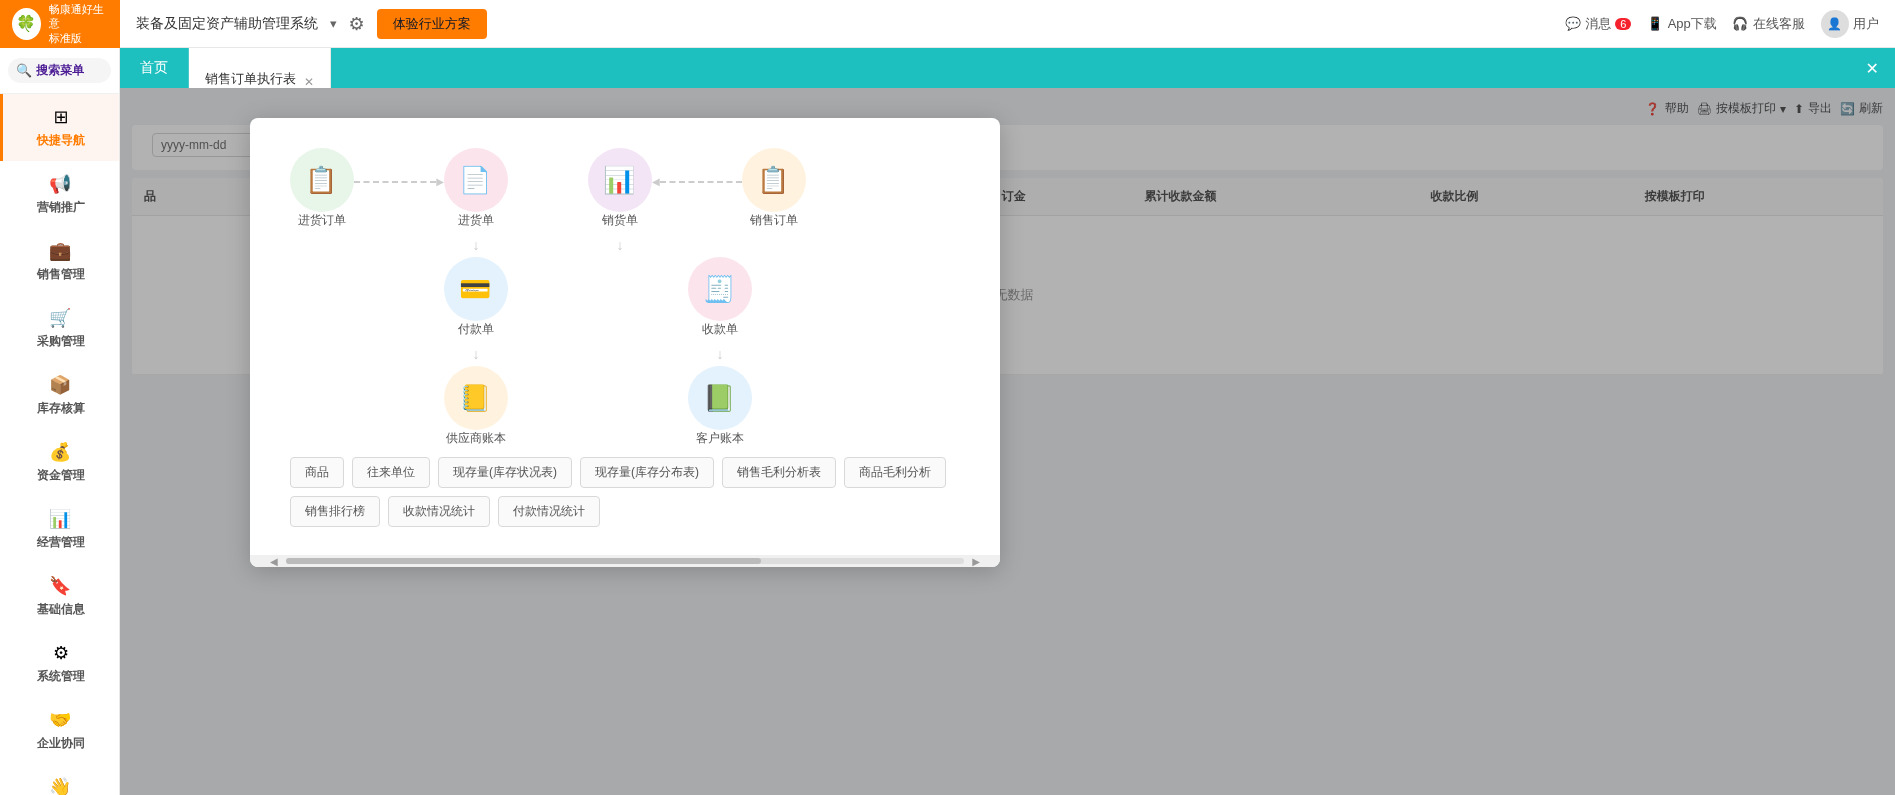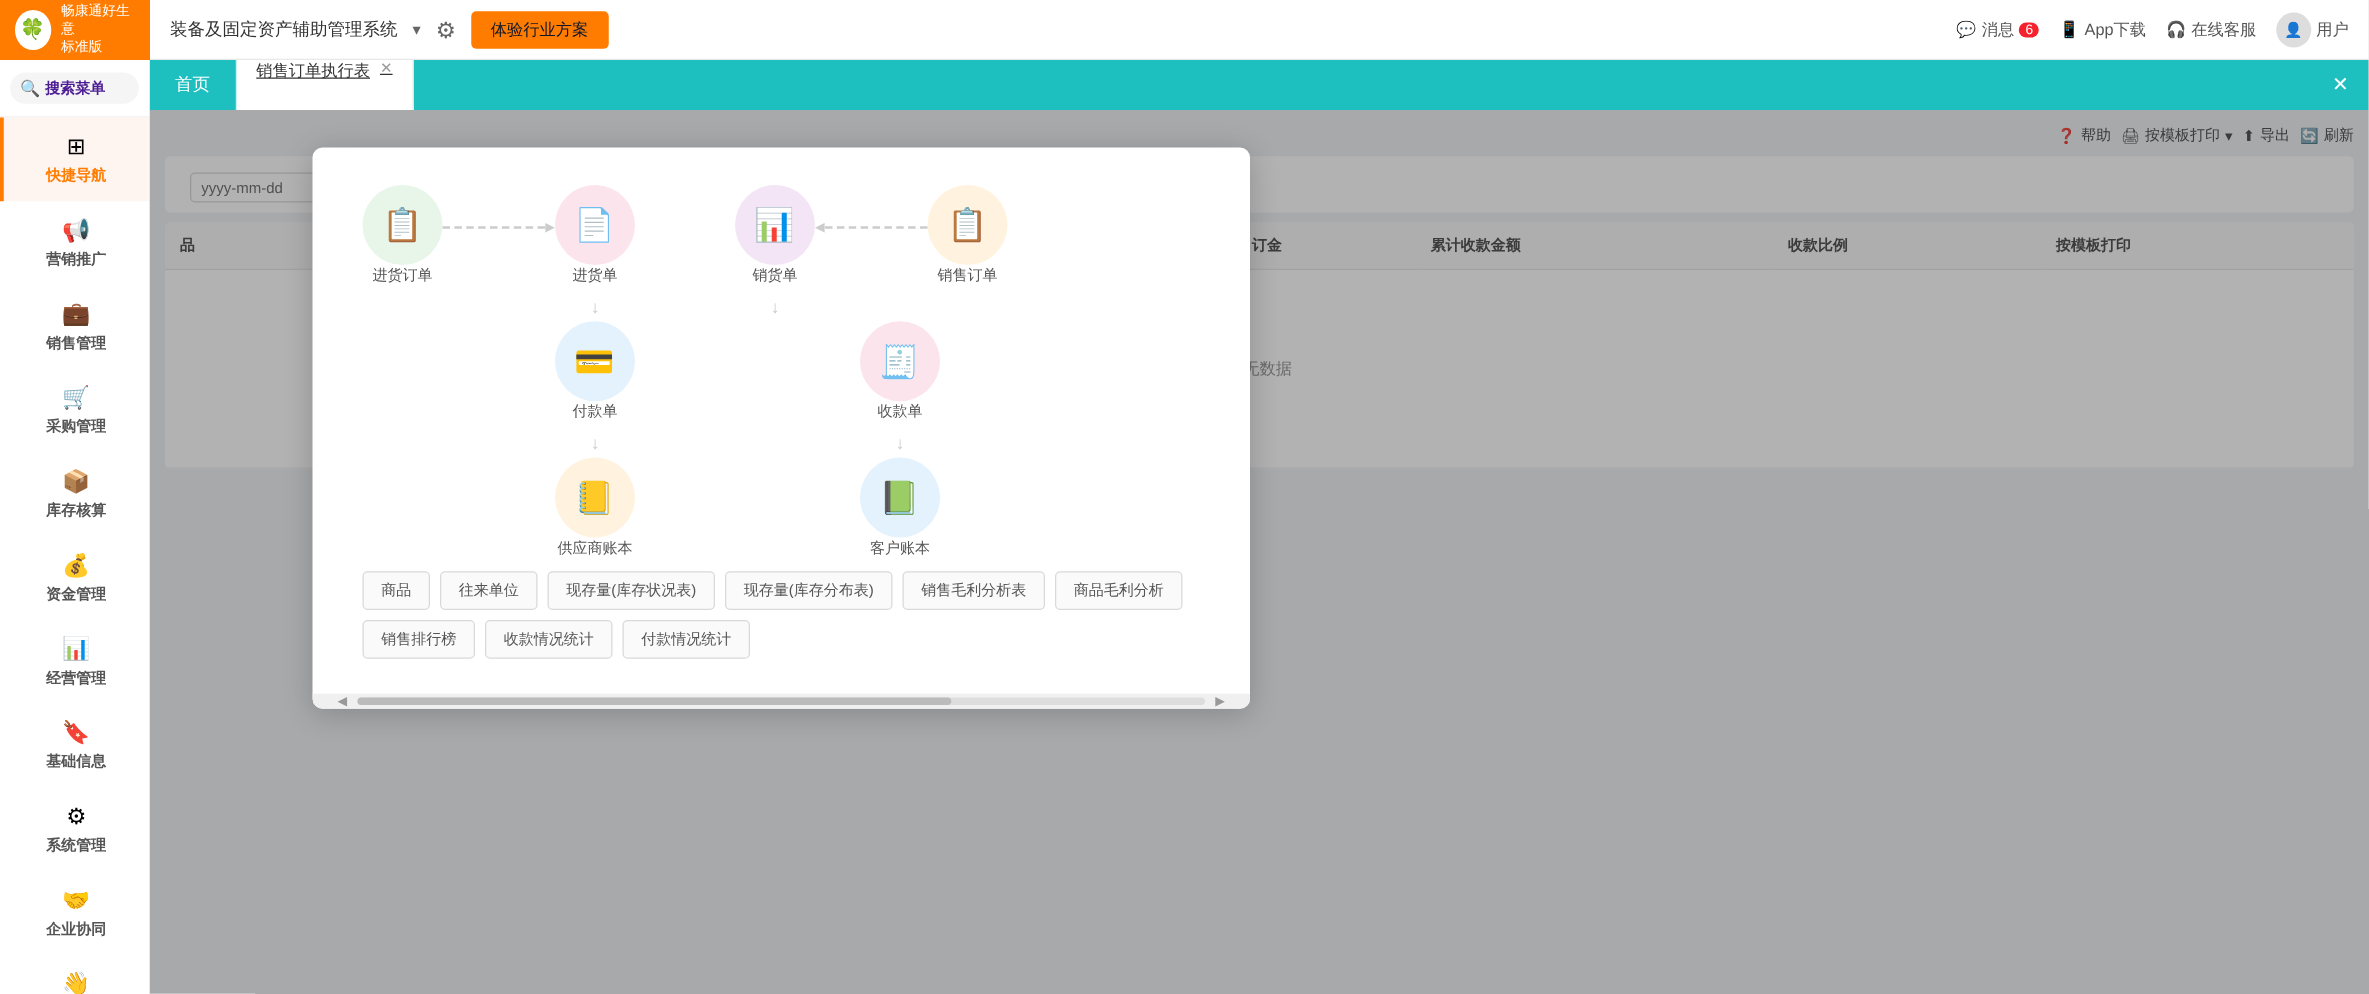--- a/index.html
+++ b/index.html
@@ -163,28 +163,27 @@
       background: #1dbfbf;
       color: #fff;
       font-size: 14px;
       cursor: pointer;
       border-right: 1px solid rgba(255,255,255,0.2);
     }
     .tab-item {
       height: 40px;
       padding: 0 16px;
       display: flex;
-      align-items: flex-start;
+      align-items: flex-end;
       gap: 8px;
       background: #fff;
       color: #333;
       font-size: 13px;
       cursor: pointer;
       border-right: 1px solid #e8e8e8;
-      text-decoration: underline;
     }
     .tab-close {
       font-size: 12px;
       color: #999;
       cursor: pointer;
       line-height: 1;
     }
     .tab-close-right {
       margin-left: auto;
       margin-right: 16px;
@@ -214,21 +213,21 @@
       align-items: center;
       gap: 4px;
       font-size: 12px;
       color: #555;
       cursor: pointer;
     }
 
     
     .filter-row {
       display: flex;
-      align-items: flex-end;
+      align-items: flex-start;
       gap: 8px;
       margin-bottom: 8px;
       background: #fff;
       padding: 8px 12px;
       border-radius: 4px;
     }
     .filter-label { font-size: 12px; color: #555; }
     .filter-input {
       border: 1px solid #d9d9d9;
       border-radius: 4px;

